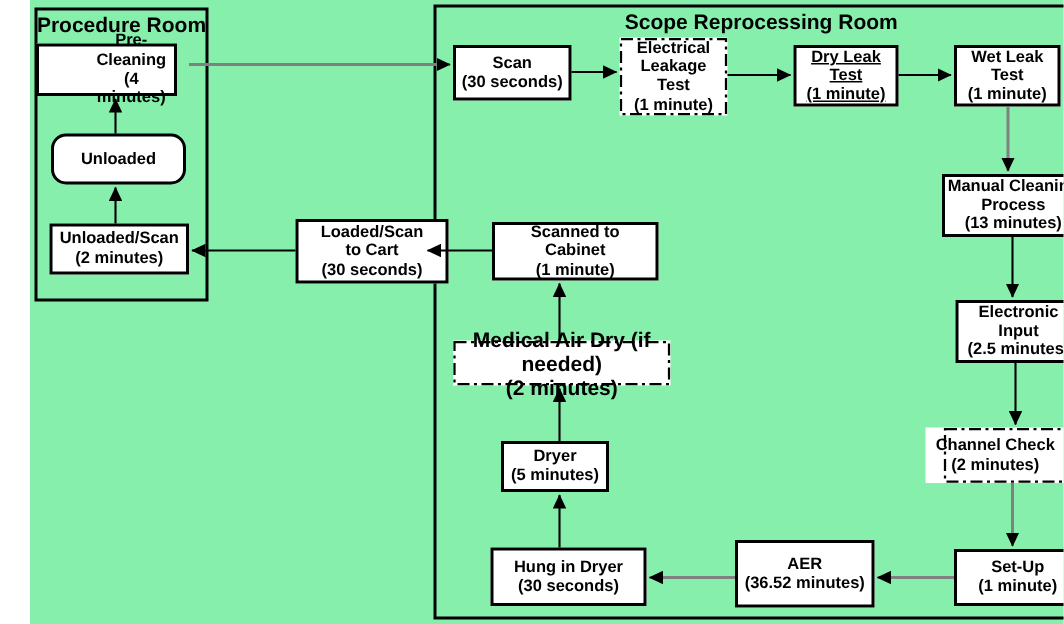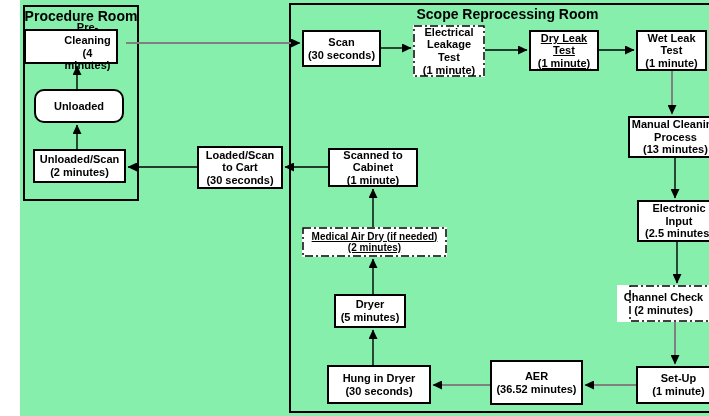--- a/index.html
+++ b/index.html
@@ -10,38 +10,38 @@
   .r-scope{left:269px;top:3px;width:437px;height:410px;}
   .room-title{position:absolute;font-weight:bold;font-size:14px;text-align:center;}
   .t-proc{left:3px;top:8px;width:116px;}
   .t-scope{left:269px;top:6px;width:437px;}
   .node{position:absolute;background:#fff;border:2px solid #000;box-sizing:border-box;
         display:flex;flex-direction:column;align-items:center;justify-content:center;
         text-align:center;font-weight:bold;font-size:11px;line-height:1.15;}
   .node .lbl{display:block;white-space:pre-line;}
   .rounded{border-radius:10px;}
   .nb{border:none;}
-  .small{font-size:10px;text-decoration:underline;}
+  .small{font-size:14px;}
   .n-preclean{left:4px;top:29px;width:94px;height:35px;padding-left:33px;}
   .n-procedure{left:14px;top:89px;width:90px;height:34px;}
   .n-unloaded{left:13px;top:149px;width:93px;height:34px;}
   .n-scan{left:282px;top:30px;width:79px;height:37px;}
   .n-elec{left:393px;top:25px;width:72px;height:52px;}
   .n-dry{left:509px;top:30px;width:70px;height:41px;text-decoration:underline;}
   .n-wet{left:616px;top:30px;width:71px;height:41px;}
   .n-manual{left:608px;top:116px;width:95px;height:42px;}
   .n-einput{left:617px;top:200px;width:84px;height:42px;}
   .n-channel{left:597px;top:285px;width:93px;height:37px;text-align:center;}
   .n-setup{left:616px;top:366px;width:85px;height:38px;}
   .n-aer{left:470px;top:360px;width:93px;height:45px;}
   .n-hung{left:307px;top:365px;width:104px;height:39px;}
   .n-dryer{left:314px;top:294px;width:72px;height:34px;}
   .n-medair{left:282px;top:227px;width:145px;height:30px;}
-  .n-cabinet{left:308px;top:148px;width:90px;height:39px;}
-  .n-loaded{left:177px;top:146px;width:86px;height:43px;}
+  .n-cabinet{left:308px;top:148px;width:111px;height:39px;}
+  .n-loaded{left:177px;top:146px;width:102px;height:43px;}
   svg.wires{position:absolute;left:0;top:0;width:709px;height:416px;pointer-events:none;}
   svg.wires line.k{stroke:#000;stroke-width:1.4;}
   svg.wires line.g{stroke:#808080;stroke-width:2;}
   svg.wires rect.dd{fill:none;stroke:#000;stroke-width:1.5;stroke-dasharray:8 3 2 3;}
 </style>
 </head>
 <body>
 
 <div class="canvas">
 

